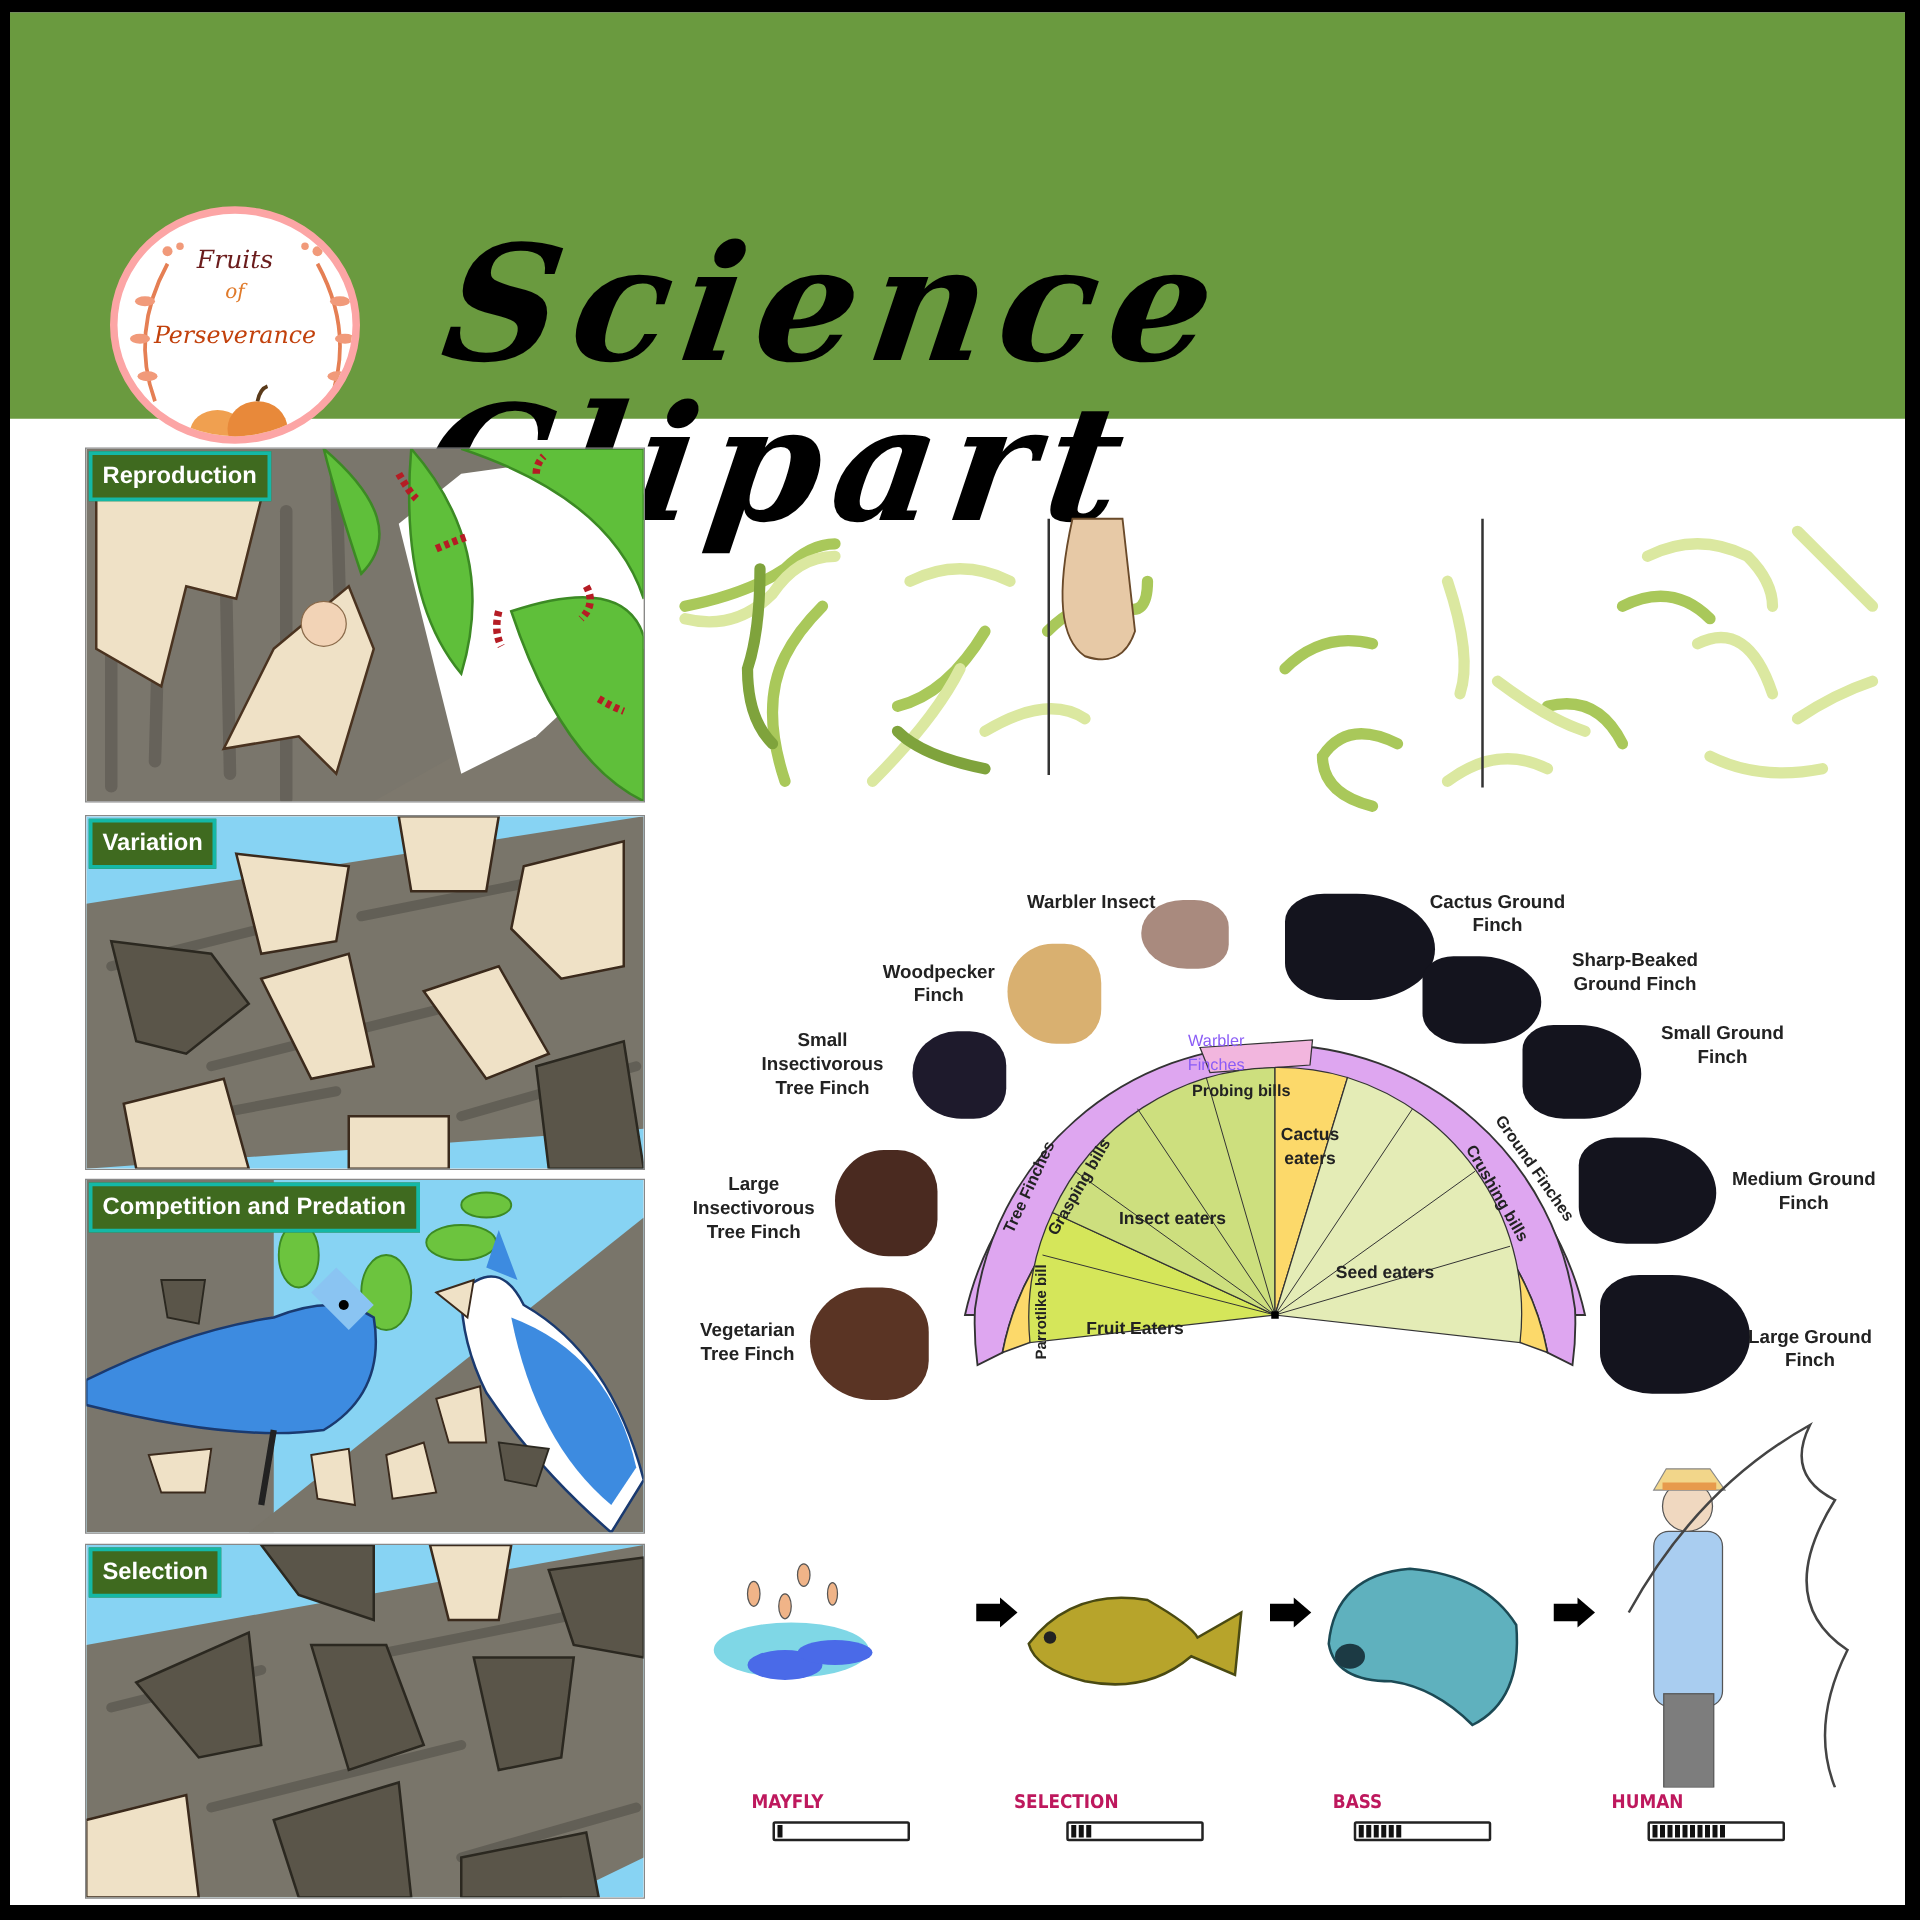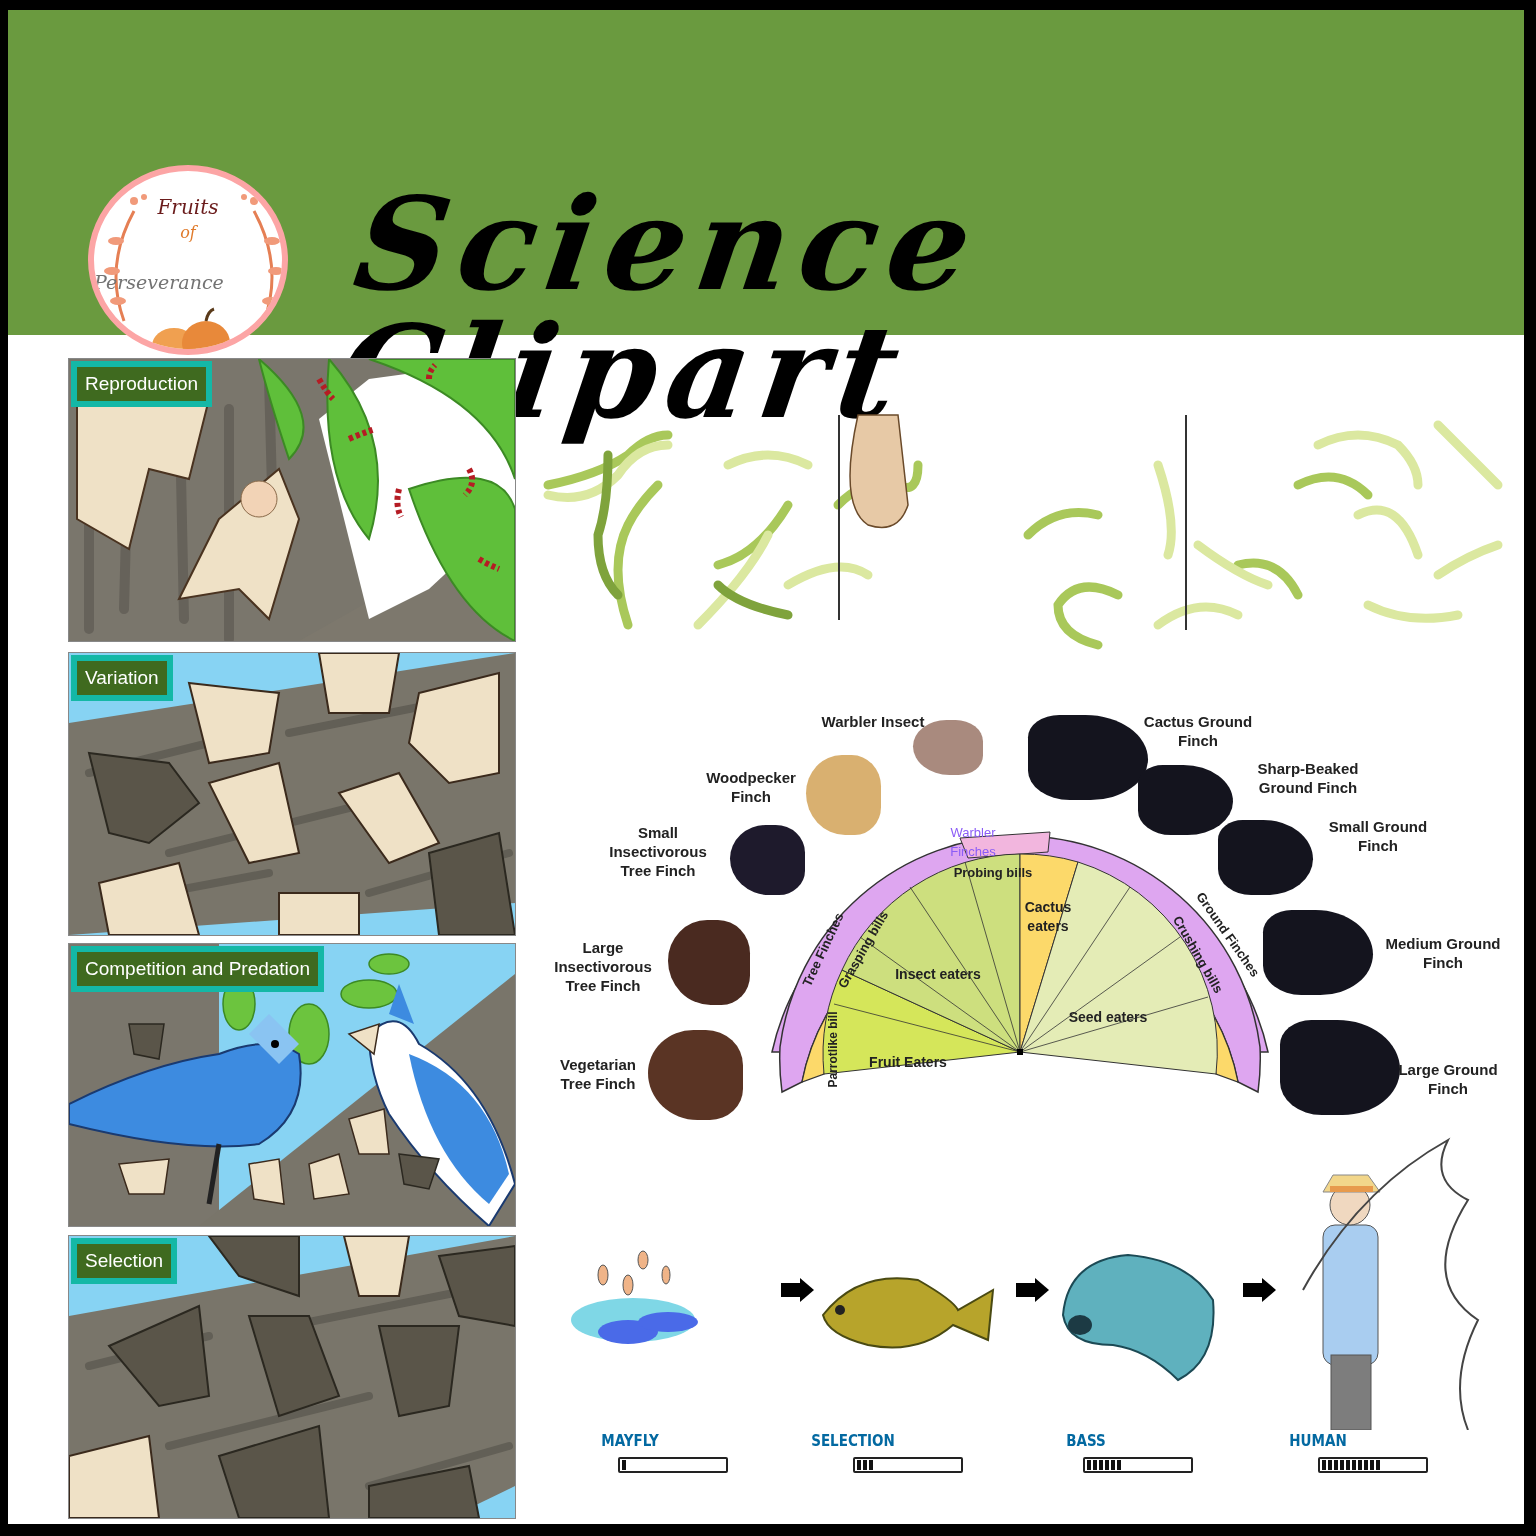--- a/index.html
+++ b/index.html
@@ -4,36 +4,36 @@
 <style>
   html,body{margin:0;padding:0;}
   body{width:1536px;height:1536px;background:#000;position:relative;overflow:hidden;font-family:"Liberation Sans",sans-serif;}
   .frame{position:absolute;left:8px;top:10px;width:1516px;height:1514px;background:#fff;}
   .banner{position:absolute;left:0;top:0;width:1516px;height:325px;background:#6a9a3f;}
   .title{position:absolute;left:0;width:1516px;top:28px;text-align:center;color:#fff;font-family:"DejaVu Sans",sans-serif;font-weight:bold;font-size:112px;letter-spacing:2px;line-height:1;}
   .subtitle{position:absolute;left:340px;top:170px;color:#000;font-family:"DejaVu Serif",serif;font-style:italic;font-weight:bold;font-size:128px;letter-spacing:10px;line-height:1;transform:skewX(-8deg);}
   .logo{position:absolute;left:80px;top:155px;width:200px;height:190px;border-radius:50%;background:#fff;border:6px solid #fca5a5;box-sizing:border-box;overflow:hidden;}
   .logo .l1{position:absolute;top:24px;width:100%;text-align:center;font-family:"DejaVu Serif",serif;font-style:italic;font-size:20px;color:#6b1c1c;}
   .logo .l2{position:absolute;top:52px;width:100%;text-align:center;font-family:"DejaVu Serif",serif;font-style:italic;font-size:16px;color:#e07a2a;}
-  .logo .l3{position:absolute;top:100px;width:100%;font-family:"DejaVu Serif",serif;font-style:italic;font-size:19px;color:#737373;}
+  .logo .l3{position:absolute;top:86px;width:100%;text-align:center;font-family:"DejaVu Serif",serif;font-style:italic;font-size:19px;color:#c2410c;}
   .logo .wreath{position:absolute;inset:0;}
   
   .panel{position:absolute;left:60px;width:446px;height:282px;border:1px solid #888;overflow:hidden;}
-  .panel .label{position:absolute;left:2px;top:2px;background:#3f6a1f;color:#fff;font-weight:normal;font-size:19px;padding:6px 8px;border:6px solid #14b8a6;z-index:3;}
+  .panel .label{position:absolute;left:2px;top:2px;background:#3f6a1f;color:#fff;font-weight:bold;font-size:19px;padding:6px 8px;border:3px solid #14b8a6;z-index:3;}
   .panel svg{position:absolute;left:0;top:0;}
   
   .lizards{position:absolute;left:530px;top:395px;width:970px;height:245px;}
   .divider{position:absolute;width:2px;background:#333;}
   
   .finch-wrap{position:absolute;left:530px;top:690px;width:980px;height:420px;}
   .flabel{position:absolute;font-weight:bold;font-size:15px;color:#222;text-align:center;line-height:19px;}
   .head{position:absolute;border-radius:55% 45% 40% 60%;}
   
   .chain{position:absolute;left:560px;top:1120px;width:940px;height:360px;}
-  .clabel{position:absolute;font-family:"DejaVu Sans Condensed","DejaVu Sans",sans-serif;font-weight:bold;font-size:15px;color:#0369a1;text-align:center;width:120px;}
+  .clabel{position:absolute;font-family:"DejaVu Sans Condensed","DejaVu Sans",sans-serif;font-weight:bold;font-size:15px;color:#be185d;text-align:center;width:120px;}
   .meter{position:absolute;width:110px;height:16px;border:2px solid #222;border-radius:2px;background:#fff;display:flex;gap:2px;padding:1px 2px;box-sizing:border-box;}
   .meter .bar{width:4px;height:100%;background:#111;}
 </style>
 </head>
 <body>
 
 <div class="frame">
 
   <div class="banner">
     <div class="subtitle">Science Clipart</div>

